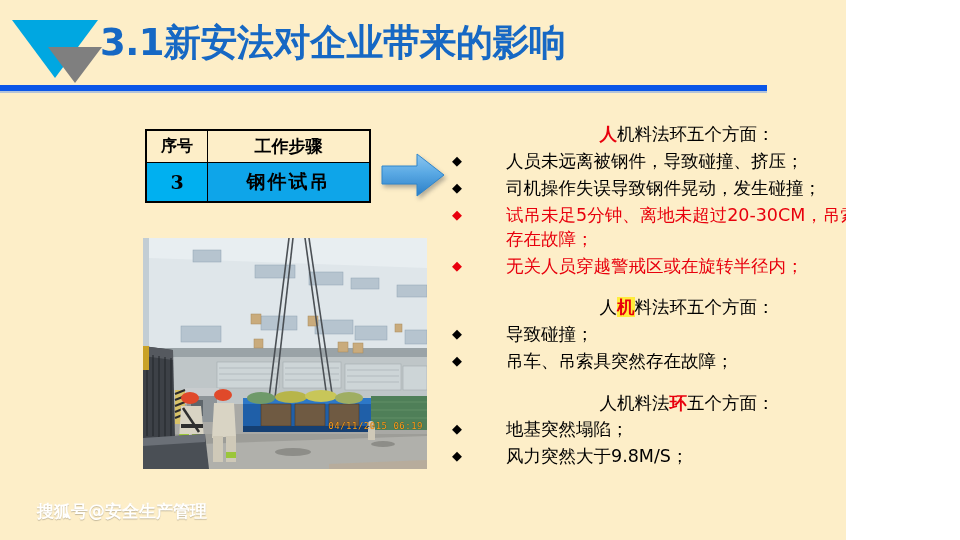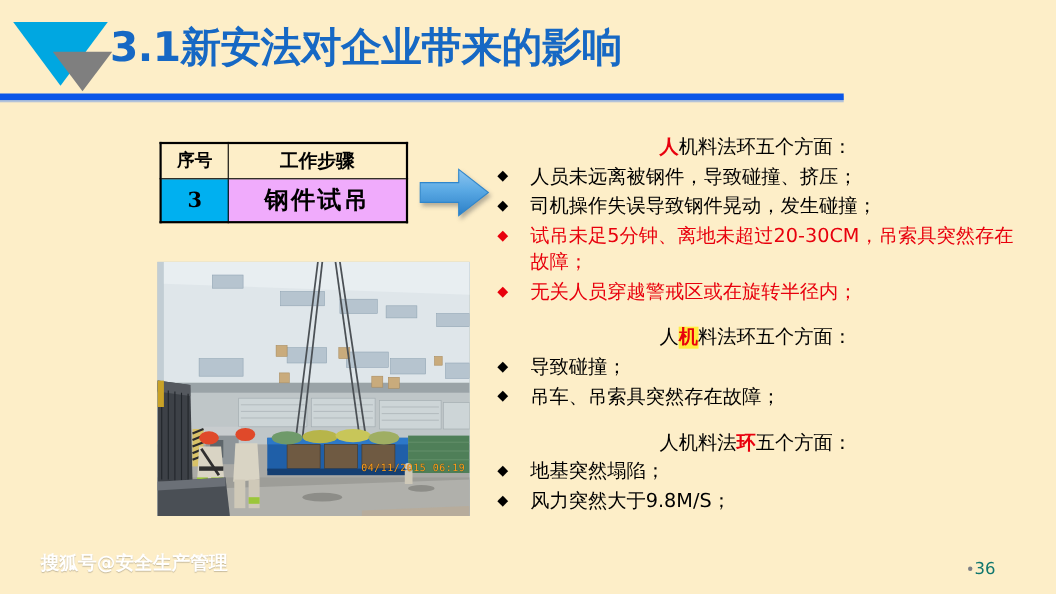--- a/index.html
+++ b/index.html
@@ -2,25 +2,26 @@
 <html><head>
 <meta charset="utf-8">
 <style>
   html, body {
     margin: 0;
     padding: 0;
     background: #ffffff;
   }
   #slide {
     position: relative;
-    width: 960px;
+    width: 824px;
     height: 540px;
     background: #fdeec8;
     overflow: hidden;
     font-family: "DejaVu Sans", "Liberation Sans", sans-serif;
+    padding-left: 22px;
   }
 
   
   #header-logo {
     position: absolute;
     left: 12px;
     top: 20px;
     width: 95px;
     height: 62px;
   }
@@ -74,21 +75,21 @@
     border: 1.5px solid #000;
     text-align: center;
     font-family: "DejaVu Serif", "Liberation Serif", serif;
     font-weight: bold;
     color: #000;
   }
   .th-no   { width: 58px; height: 29px; font-size: 16px; }
   .th-step { height: 29px; font-size: 17px; }
   .td-no   { height: 36px; font-size: 19px; background: #00b0f0;
              font-family: "DejaVu Sans", "Liberation Sans", sans-serif; }
-  .td-step { height: 36px; font-size: 22px; background: #f0abfc; letter-spacing: 2px; }
+  .td-step { height: 36px; font-size: 19px; background: #0ea5e9; letter-spacing: 2px; }
 
   
   #flow-arrow {
     position: absolute;
     left: 381px;
     top: 152px;
     width: 64px;
     height: 46px;
     filter: drop-shadow(2px 3px 2px rgba(90,90,90,0.45));
   }
@@ -141,21 +142,21 @@
     line-height: 1.42;
     margin-top: 2px;
   }
   .bullet-glyph {
     flex: 0 0 auto;
     width: 30px;
     text-align: left;
     font-size: 13px;
     line-height: 1.85;
   }
-  .bullet-text { flex: 1 1 auto; }
+  .bullet-text { flex: 1 1 auto; margin-left: 24px; }
   .black-item  { color: #000; }
   .black-item .bullet-glyph { color: #000; }
   .red-item    { color: #e8000d; }
   .red-item .bullet-glyph { color: #e8000d; }
 
   .gap-a { height: 9px; }
   .gap-b { height: 10px; }
 
   
   #watermark {

